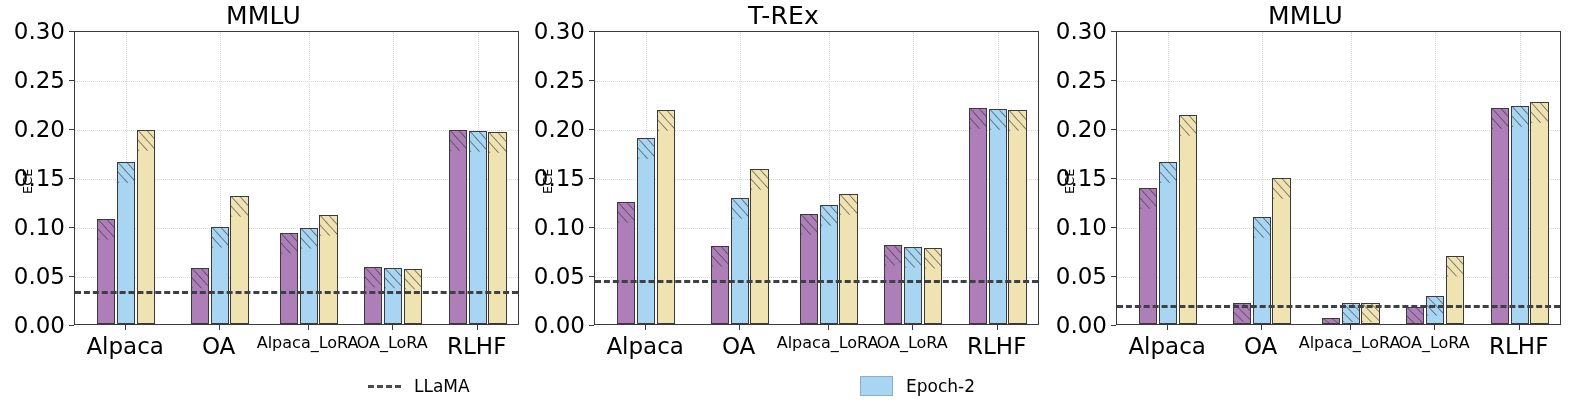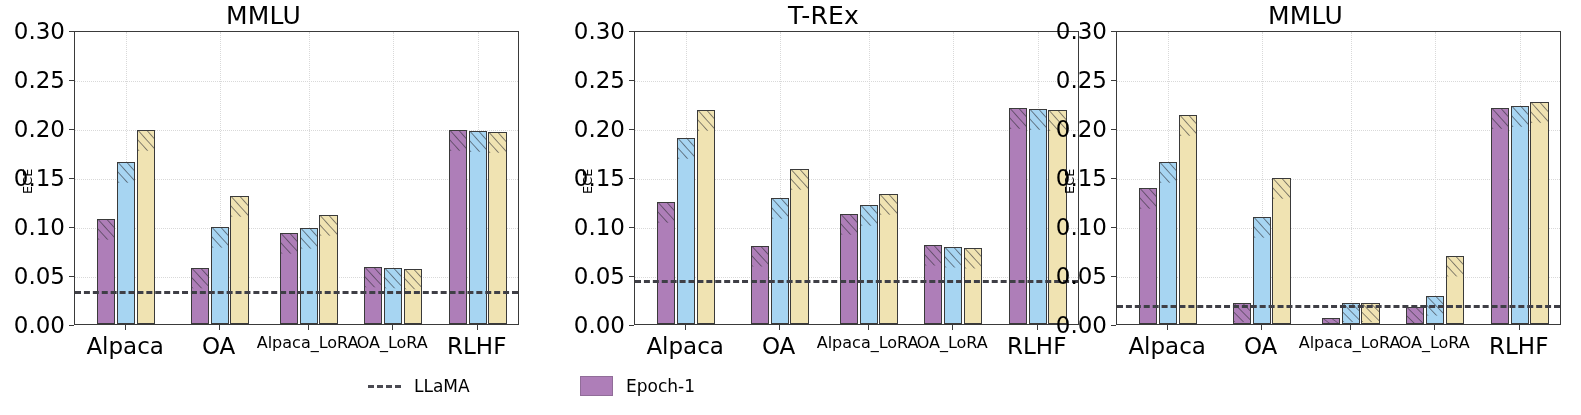--- a/index.html
+++ b/index.html
@@ -335,21 +335,21 @@
       <div class="xtick-label" style="left: 125.175px; top: 333px; font-size: 23px;">Alpaca</div>
       <div class="xtick-mark" style="left: 218.625px; top: 325px;"></div>
       <div class="xtick-label" style="left: 218.625px; top: 333px; font-size: 23px;">OA</div>
       <div class="xtick-mark" style="left: 307.625px; top: 325px;"></div>
       <div class="xtick-label" style="left: 307.625px; top: 333px; font-size: 16px;">Alpaca_LoRA</div>
       <div class="xtick-mark" style="left: 392.175px; top: 325px;"></div>
       <div class="xtick-label" style="left: 392.175px; top: 333px; font-size: 16px;">OA_LoRA</div>
       <div class="xtick-mark" style="left: 476.725px; top: 325px;"></div>
       <div class="xtick-label" style="left: 476.725px; top: 333px; font-size: 23px;">RLHF</div>
     </div>
-    <div class="panel" style="left: 520px; margin-left: 40px;">
+    <div class="panel" style="left: 520px;">
       <div class="panel-title">T-REx</div>
       <div class="ylabel" style="left: 20px; top: 194px;">ECE</div>
       <div class="plot" style="left: 74px; top: 31px; width: 445px; height: 294px;">
         <div class="plot-inner">
           <div class="gridline-h" style="top: 245px;"></div>
           <div class="gridline-h" style="top: 196px;"></div>
           <div class="gridline-h" style="top: 147px;"></div>
           <div class="gridline-h" style="top: 98px;"></div>
           <div class="gridline-h" style="top: 49px;"></div>
           <div class="gridline-v" style="left: 51.175px;"></div>
@@ -726,18 +726,18 @@
       <div class="xtick-mark" style="left: 392.175px; top: 325px;"></div>
       <div class="xtick-label" style="left: 392.175px; top: 333px; font-size: 16px;">OA_LoRA</div>
       <div class="xtick-mark" style="left: 476.725px; top: 325px;"></div>
       <div class="xtick-label" style="left: 476.725px; top: 333px; font-size: 23px;">RLHF</div>
     </div>
     <div class="legend">
       <div class="legend-entry" style="left: 368px;">
         <div class="legend-dash"></div>
         <div class="legend-text">LLaMA</div>
       </div>
-      <div class="legend-entry" style="left: 580px;">
-        <div class="legend-swatch" style="background: rgb(174, 126, 184);"></div>
-        <div class="legend-text">Epoch-1</div>
+      <div class="legend-entry" style="left: 860px;">
+        <div class="legend-swatch" style="background: rgb(167, 213, 242);"></div>
+        <div class="legend-text">Epoch-2</div>
       </div>
     </div>
   </div>
 
 </body></html>

